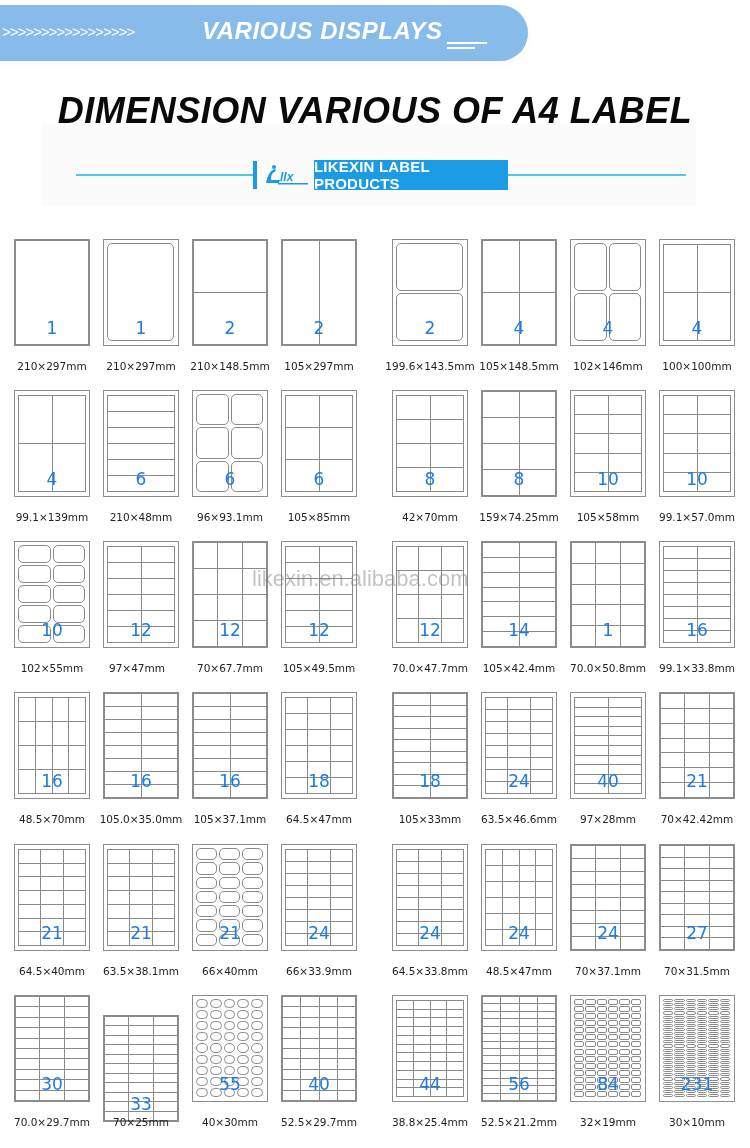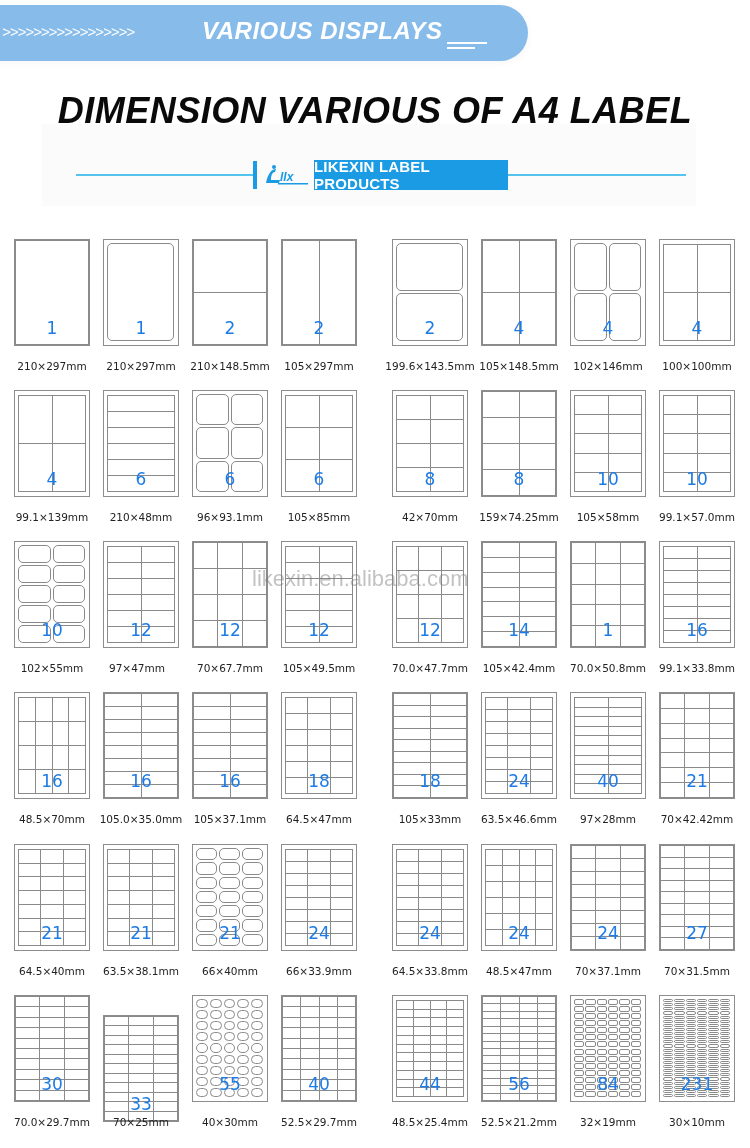--- a/index.html
+++ b/index.html
@@ -1065,21 +1065,21 @@
         <div class="cell" style="left: 17.75px; top: 80.5455px; width: 17.75px; height: 9.72727px;"></div>
         <div class="cell" style="left: 34.5px; top: 80.5455px; width: 17.75px; height: 9.72727px;"></div>
         <div class="cell" style="left: 51.25px; top: 80.5455px; width: 17.75px; height: 9.72727px;"></div>
         <div class="cell" style="left: 1px; top: 89.2727px; width: 17.75px; height: 9.72727px;"></div>
         <div class="cell" style="left: 17.75px; top: 89.2727px; width: 17.75px; height: 9.72727px;"></div>
         <div class="cell" style="left: 34.5px; top: 89.2727px; width: 17.75px; height: 9.72727px;"></div>
         <div class="cell" style="left: 51.25px; top: 89.2727px; width: 17.75px; height: 9.72727px;"></div>
       </div>
       <div class="count" style="color: rgb(29, 123, 229);">44</div>
     </div>
-    <div class="dim" style="left: 375px; top: 1116px;">48.5×25.4mm</div>
+    <div class="dim" style="left: 375px; top: 1116px;">38.8×25.4mm</div>
     <div class="sheet" style="left: 481px; top: 995px;">
       <div class="inner" style="inset: 0px;">
         <div class="cell" style="left: 0px; top: 0px; width: 19.25px; height: 8.42857px;"></div>
         <div class="cell" style="left: 18.25px; top: 0px; width: 19.25px; height: 8.42857px;"></div>
         <div class="cell" style="left: 36.5px; top: 0px; width: 19.25px; height: 8.42857px;"></div>
         <div class="cell" style="left: 54.75px; top: 0px; width: 19.25px; height: 8.42857px;"></div>
         <div class="cell" style="left: 0px; top: 7.42857px; width: 19.25px; height: 8.42857px;"></div>
         <div class="cell" style="left: 18.25px; top: 7.42857px; width: 19.25px; height: 8.42857px;"></div>
         <div class="cell" style="left: 36.5px; top: 7.42857px; width: 19.25px; height: 8.42857px;"></div>
         <div class="cell" style="left: 54.75px; top: 7.42857px; width: 19.25px; height: 8.42857px;"></div>

